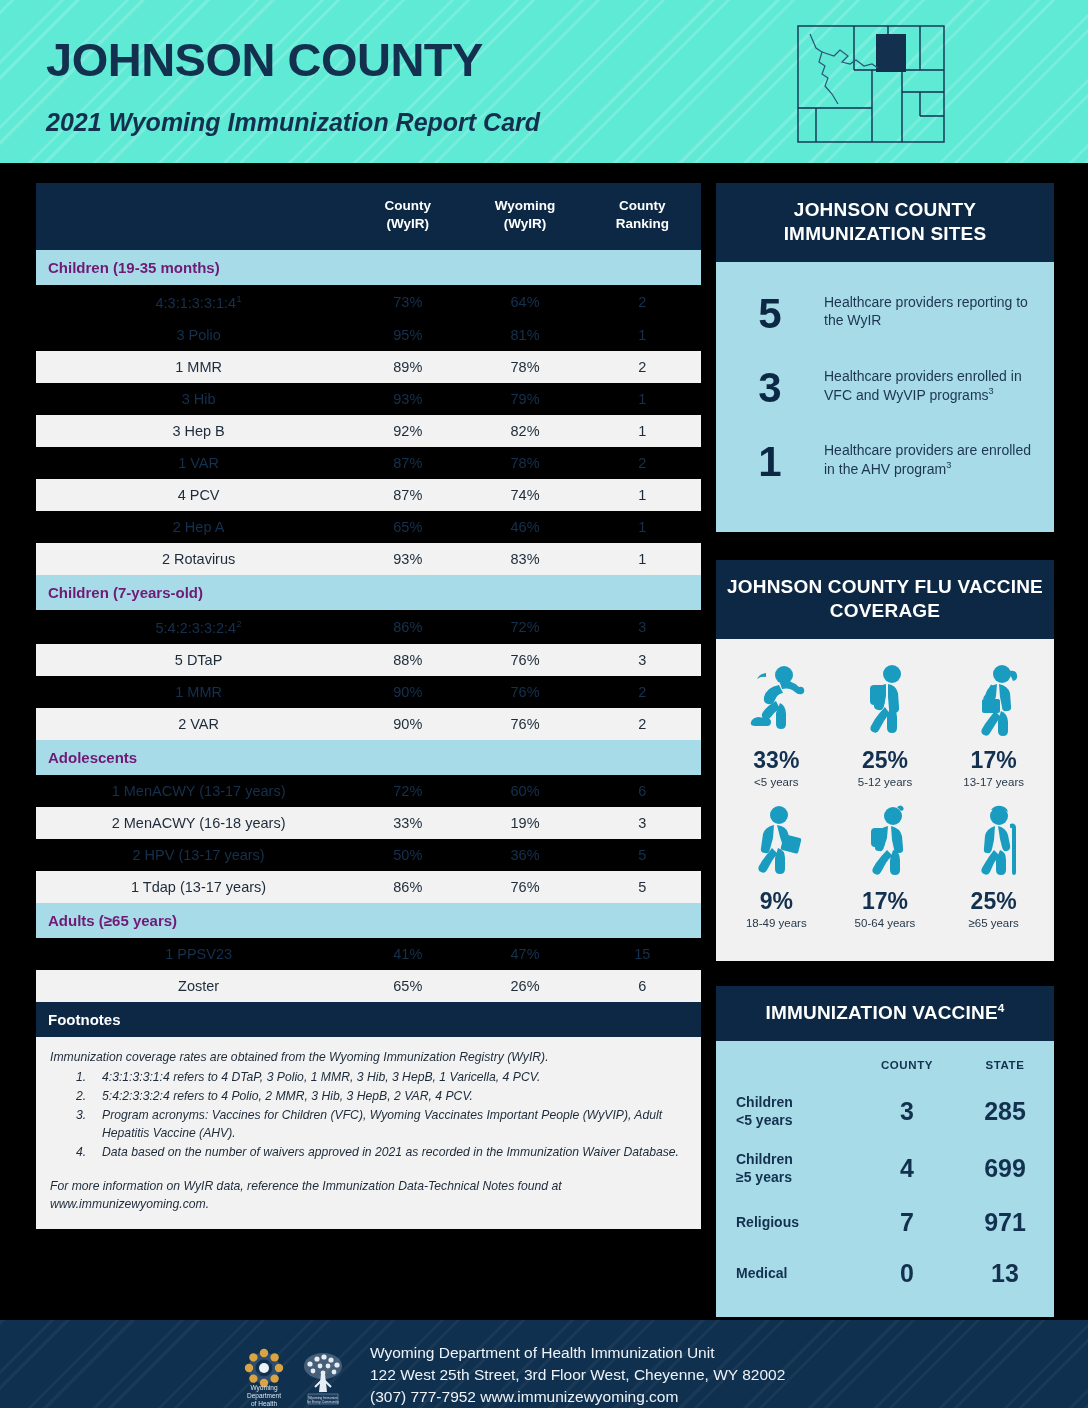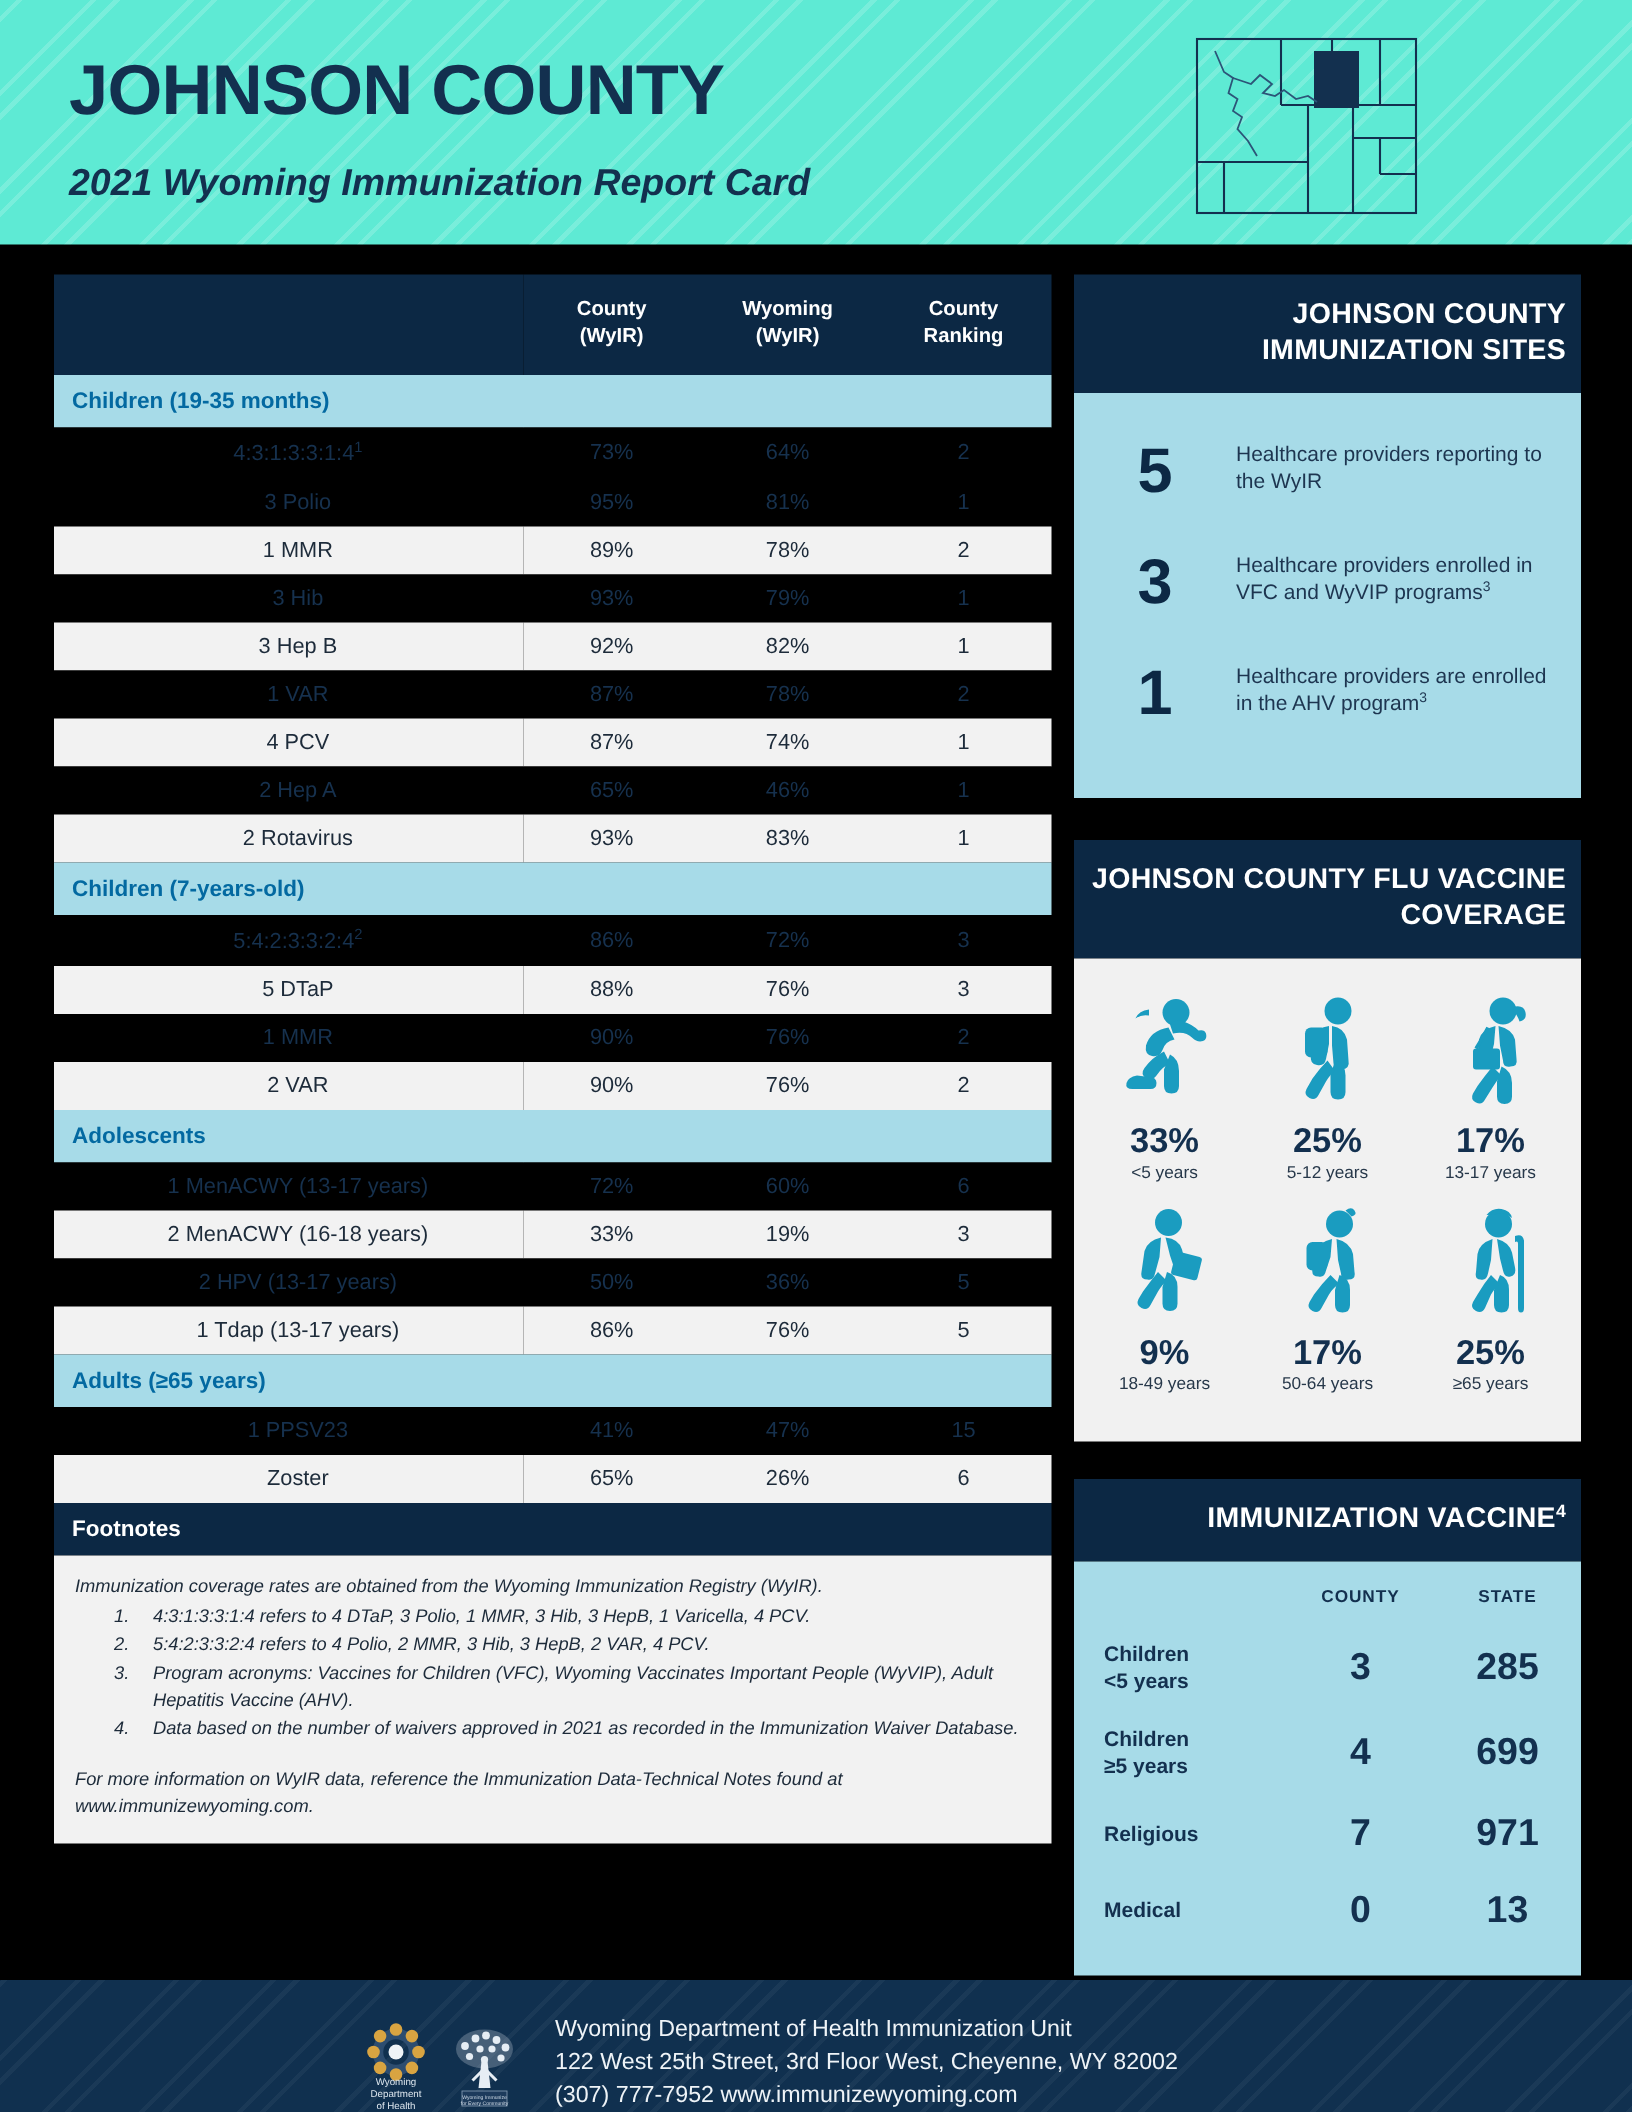--- a/index.html
+++ b/index.html
@@ -47,21 +47,21 @@
   .tbl col.c-n { width:17.6%; }
 
   .thead-row th {
     background:#0c2844; color:#ffffff;
     font-size:13.5px; font-weight:bold; line-height:1.35;
     padding:14px 0 17px 0; text-align:center; vertical-align:bottom;
   }
   .thead-row th.blank { text-align:left; }
 
   .sect-row td {
-    background:#a7dbe8; color:#0369a1;
+    background:#a7dbe8; color:#701a75;
     font-size:15px; font-weight:bold;
     padding:9px 0 9px 12px;
   }
 
   .row-dark td {
     background:#000000; color:#16314e;
     font-size:14.5px; padding:8px 0;
   }
   .row-light td {
     background:#f2f2f2; color:#1d2b3a;
@@ -86,21 +86,21 @@
   .fn-list li { display:flex; margin-bottom:1px; }
   .fn-list .fn-num { width:52px; flex:none; padding-left:26px; }
   .fn-list .fn-txt { flex:1; }
   .fn-more { margin-top:16px; }
 
   
   .panel { position:absolute; left:716px; width:338px; }
   .panel-head {
     background:#0c2844; color:#ffffff;
     font-size:19px; font-weight:bold; line-height:1.25;
-    text-align:right; padding:15px 10px 16px 10px;
+    text-align:center; padding:15px 10px 16px 10px;
     letter-spacing:0.2px;
   }
   .panel-head sup { font-size:0.62em; }
 
   
   .sites { top:183px; }
   .sites-body { background:#a7dbe8; padding:22px 0 26px 0; }
   .site-row { display:flex; align-items:flex-start; padding:9px 0; min-height:74px; }
   .site-num {
     width:108px; flex:none; text-align:center;

